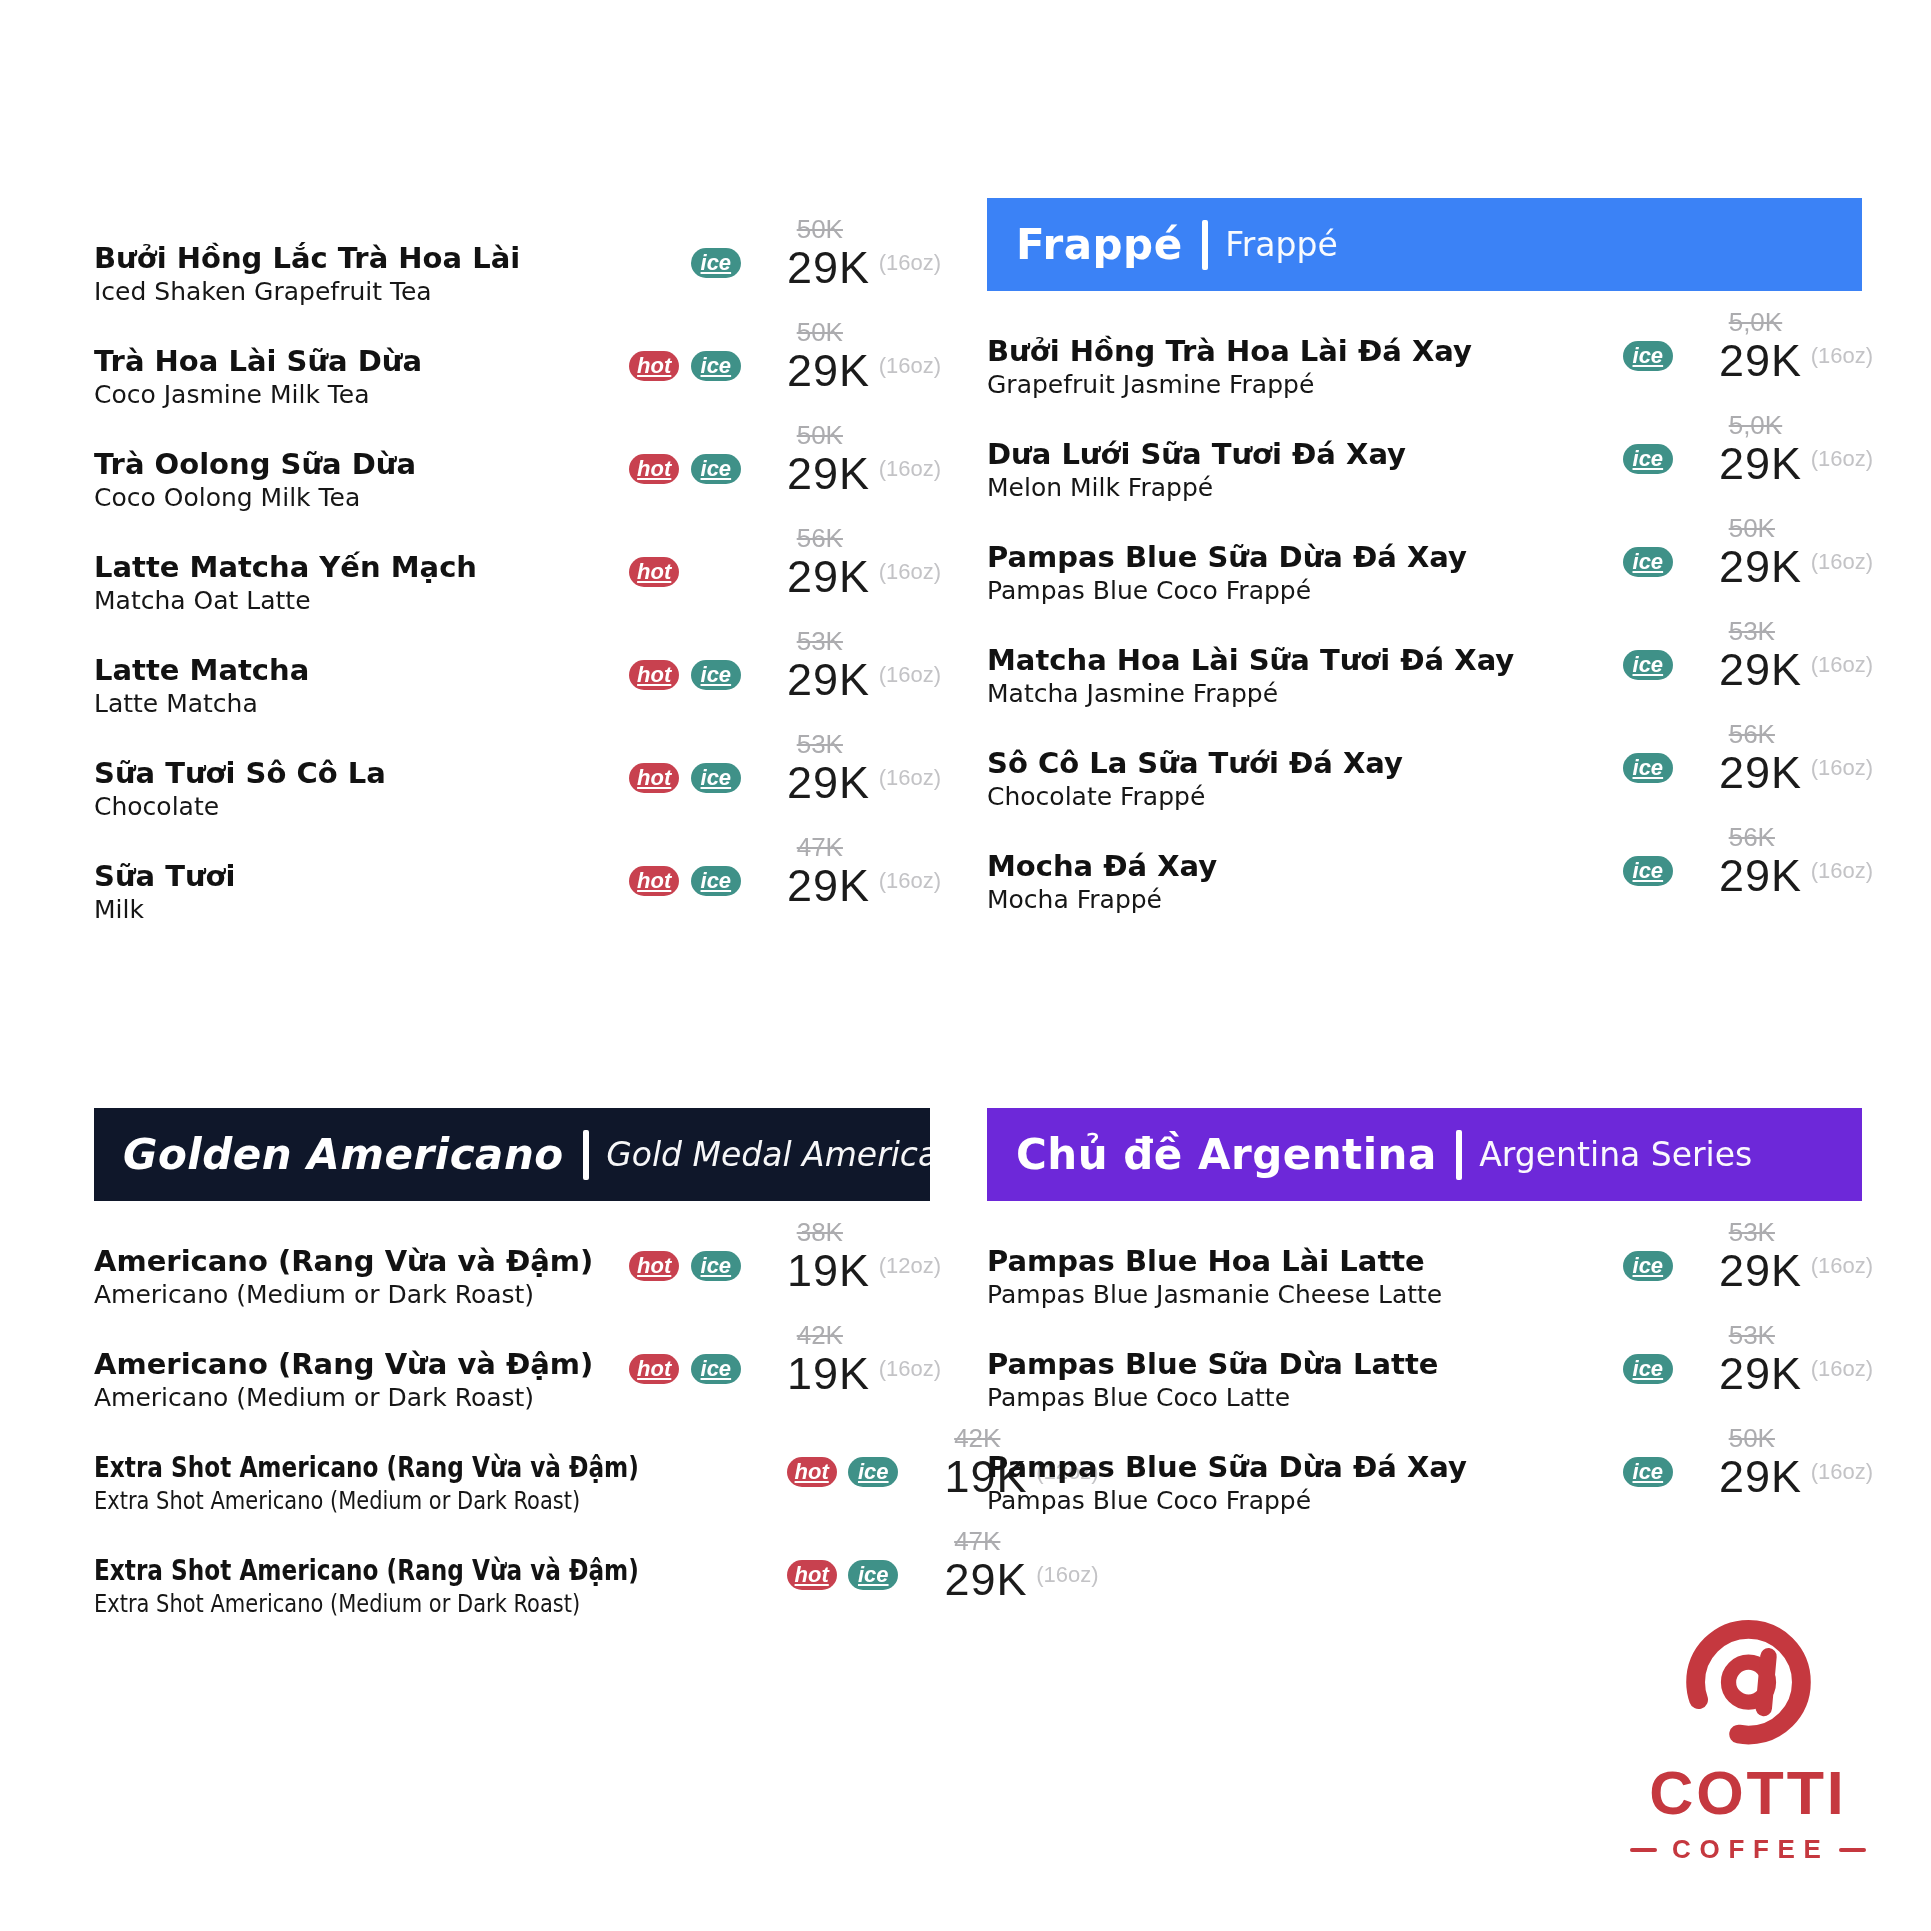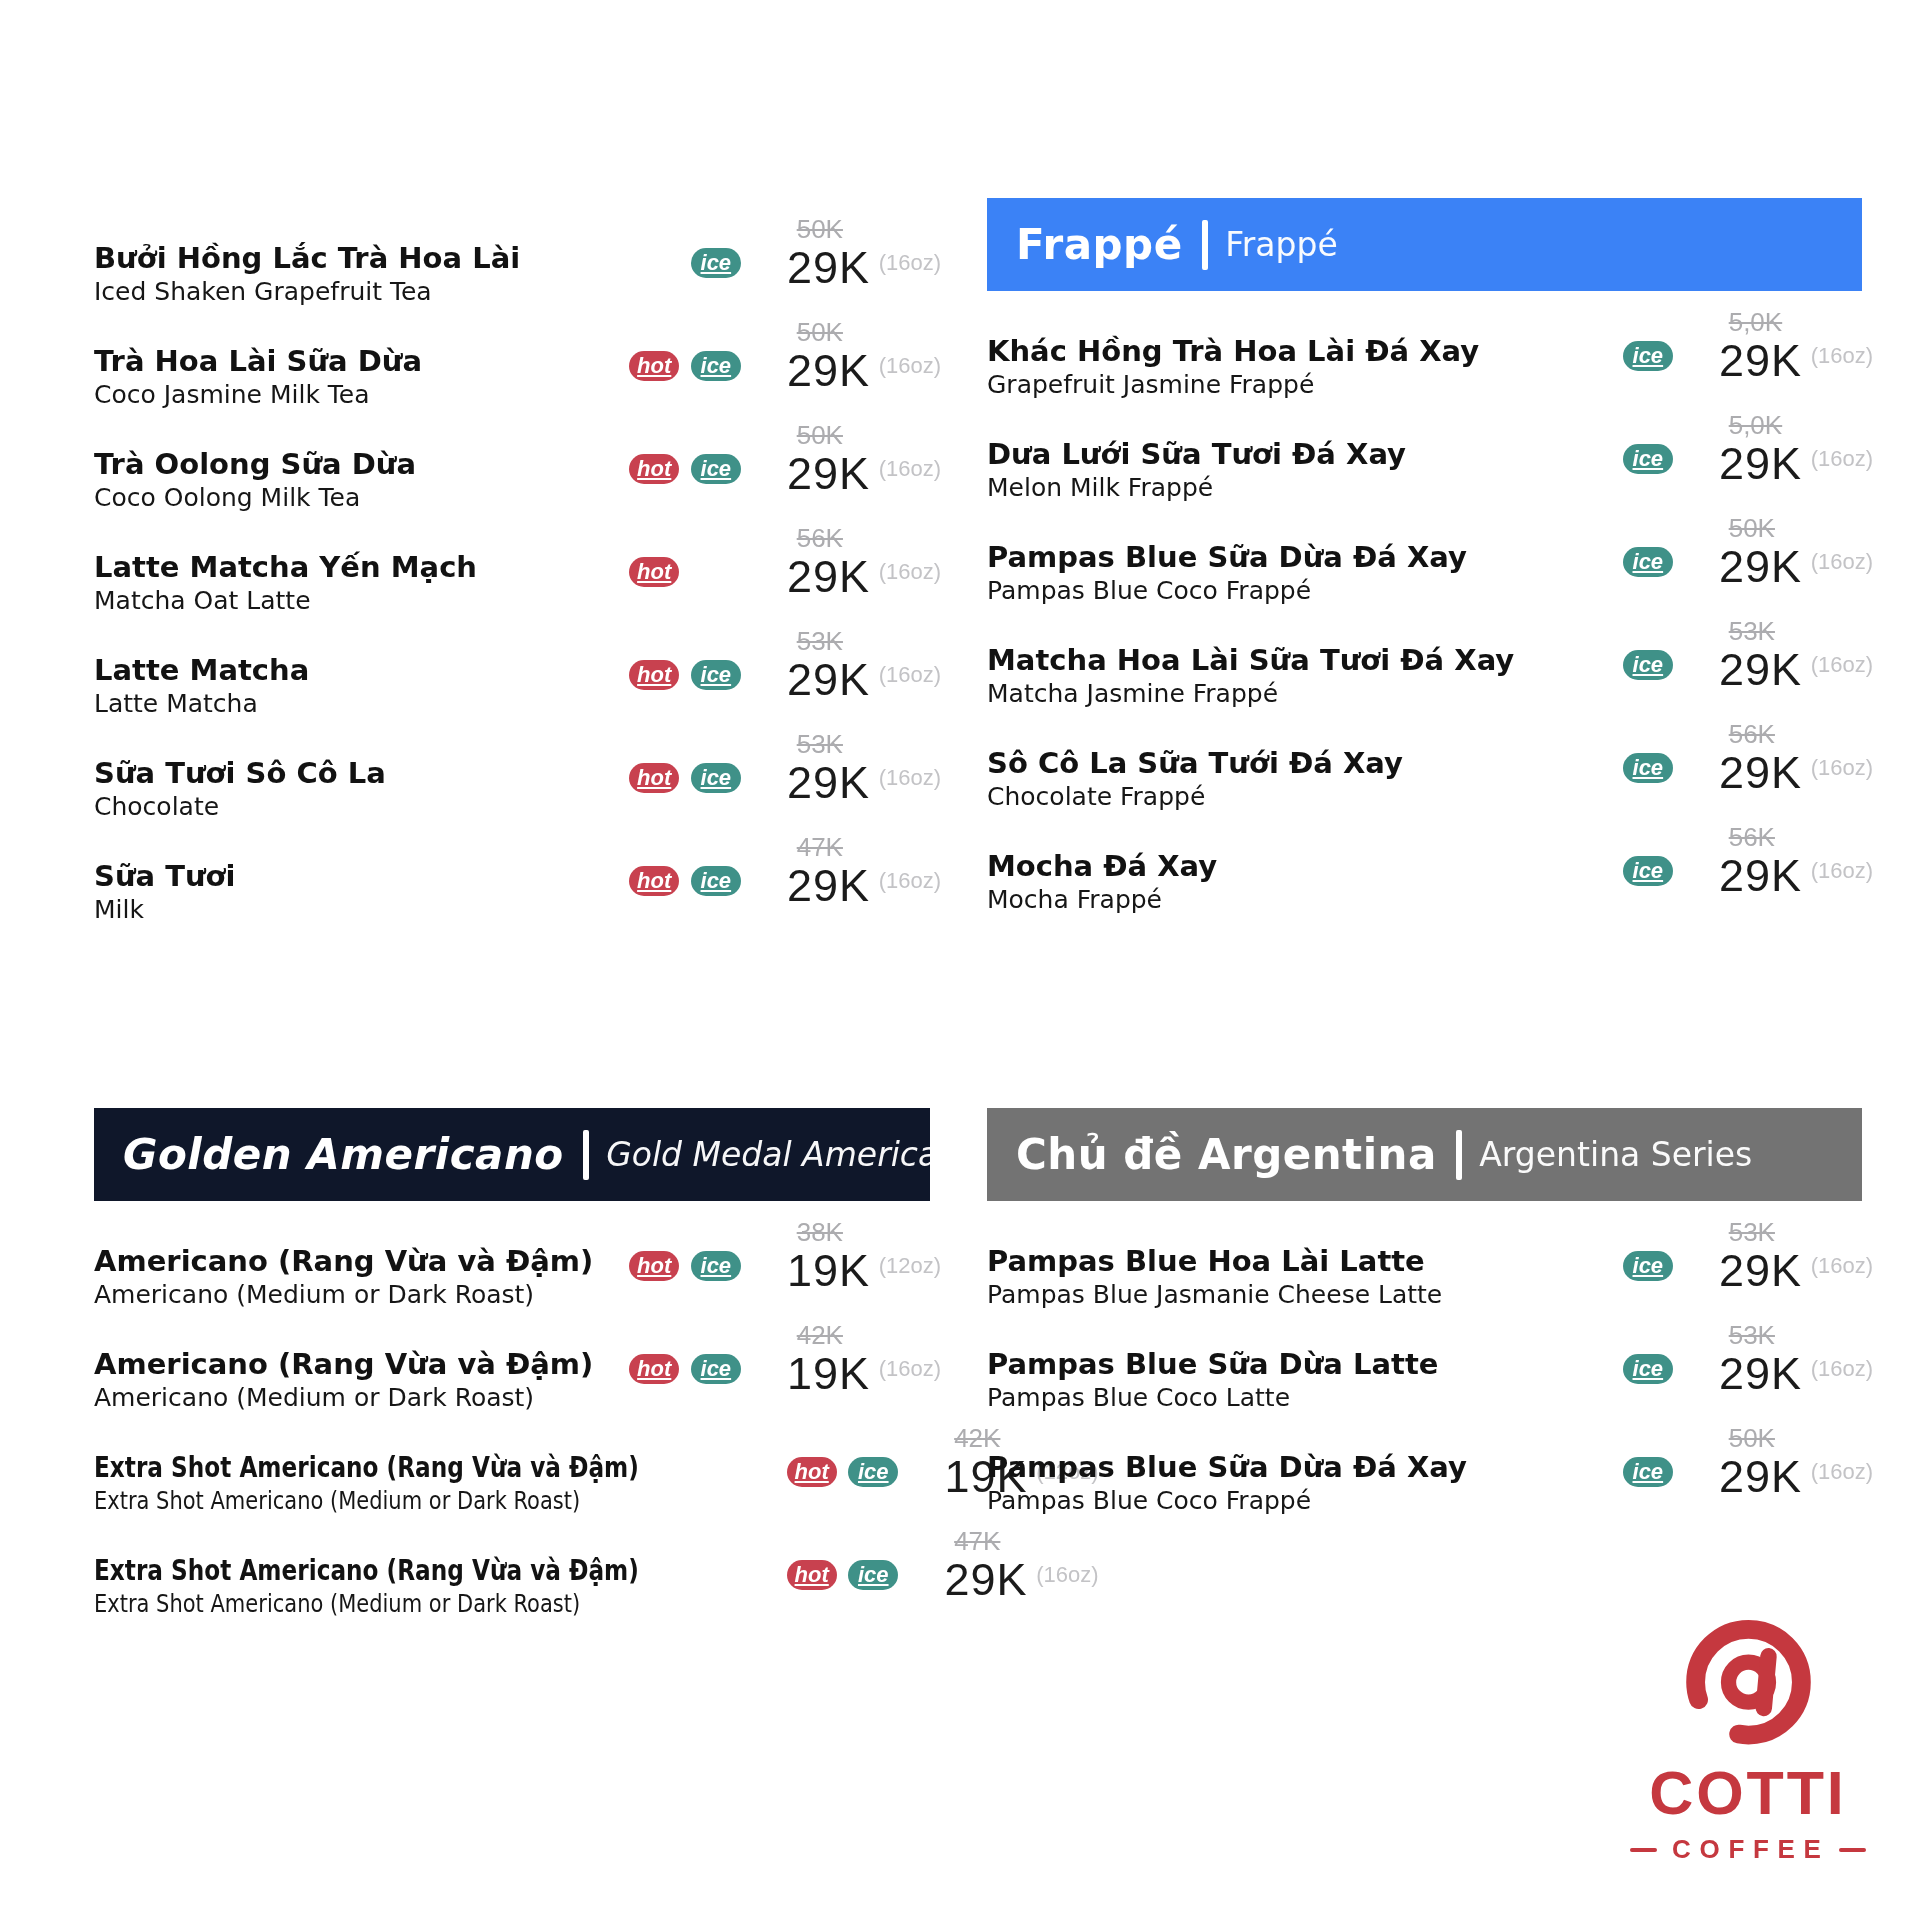--- a/index.html
+++ b/index.html
@@ -210,21 +210,21 @@
 
   <section class="menu-section" id="sec-frappe">
     <header class="sec-header" style="background: #3b82f6; text-align: center;">
       <span class="hv">Frappé</span>
       <span class="hbar"></span>
       <span class="he">Frappé</span>
     </header>
     <div class="items">
         <div class="item">
     <div class="it-text">
-      <div class="it-title">Khác Hồng Trà Hoa Lài Đá Xay</div>
+      <div class="it-title">Bưởi Hồng Trà Hoa Lài Đá Xay</div>
       <div class="it-sub">Grapefruit Jasmine Frappé</div>
     </div>
     <div class="slot">
       <span class="badge hot" style="visibility: hidden;">hot</span>
     </div>
     <div class="slot">
       <span class="badge ice">ice</span>
     </div>
     <div class="spacer"></div>
     <div class="price-block">
@@ -422,21 +422,21 @@
       <div class="now">
         <span class="price">29K</span>
         <span class="size">(16oz)</span>
       </div>
     </div>
   </div>
       </div>
   </section>
 
   <section class="menu-section" id="sec-argentina">
-    <header class="sec-header" style="background: #737373;">
+    <header class="sec-header" style="background: #6d28d9;">
       <span class="hv">Chủ đề Argentina</span>
       <span class="hbar"></span>
       <span class="he">Argentina Series</span>
     </header>
     <div class="items">
         <div class="item">
     <div class="it-text">
       <div class="it-title">Pampas Blue Hoa Lài Latte</div>
       <div class="it-sub">Pampas Blue Jasmanie Cheese Latte</div>
     </div>

